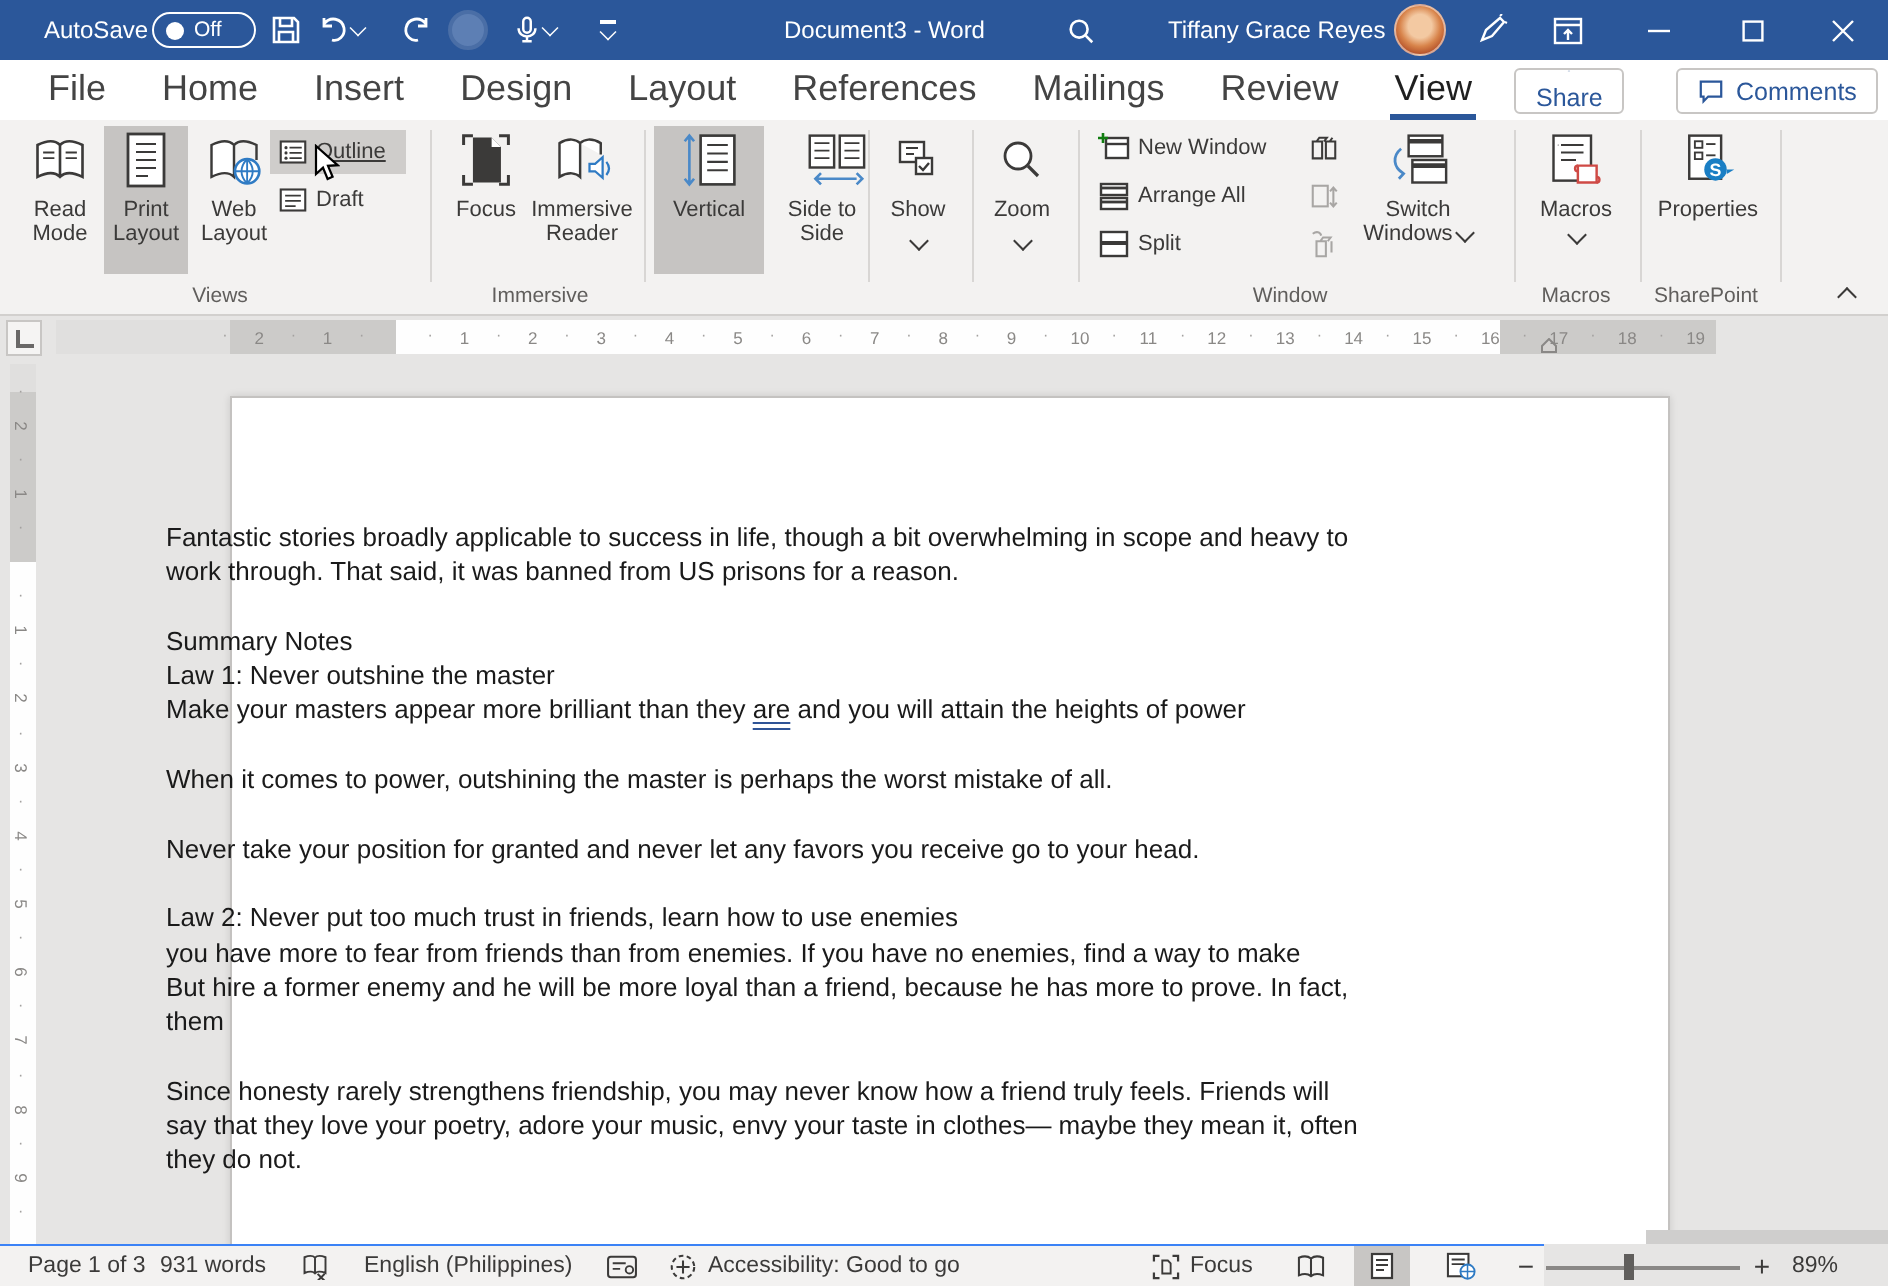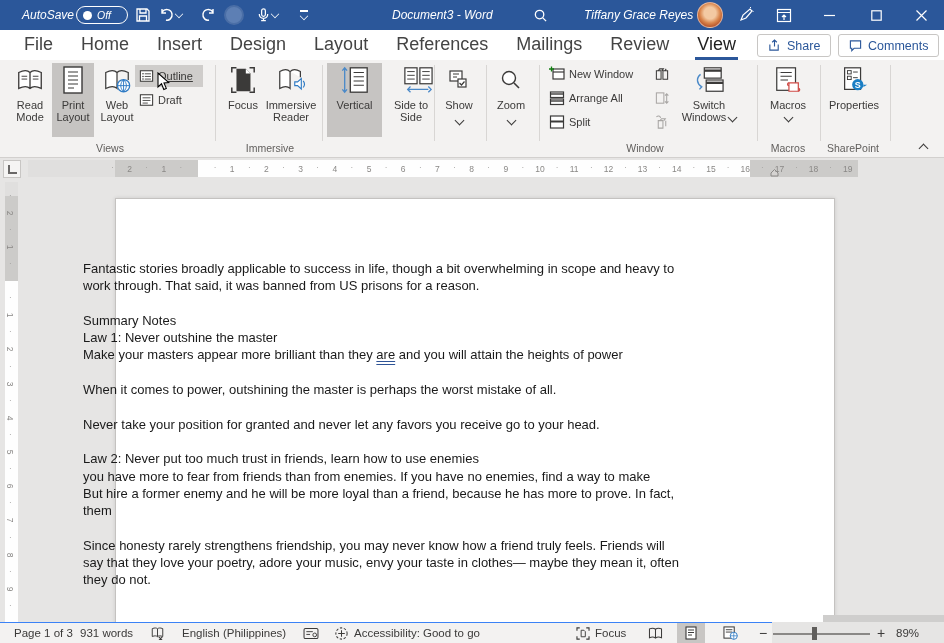--- a/index.html
+++ b/index.html
@@ -3,21 +3,21 @@
 <meta charset="utf-8">
 <style>
   html,body{margin:0;padding:0;background:#bbb;}
   #app{position:relative;width:944px;height:643px;overflow:hidden;
        font-family:"Liberation Sans",sans-serif;background:#e6e5e4;
        -webkit-font-smoothing:antialiased;}
   .abs{position:absolute;}
   svg{display:block;}
 
   
-  #titlebar{position:absolute;left:0;top:0;width:944px;height:30px;background:#2b579a;color:#fff;font-style:italic;}
+  #titlebar{position:absolute;left:0;top:0;width:944px;height:30px;background:#2b579a;color:#fff;}
   #titlebar .txt{font-size:12px;line-height:30px;white-space:nowrap;}
   .pill{position:absolute;left:76px;top:6px;width:52px;height:18px;border:1.5px solid #fff;border-radius:9px;
         display:flex;align-items:center;gap:5px;padding:0 6px;box-sizing:border-box;}
   .pill .dot{width:9px;height:9px;border-radius:50%;background:#fff;}
   .pill .lbl{font-size:10.5px;color:#fff;}
   .qat{position:absolute;top:3px;width:24px;height:24px;display:flex;align-items:center;justify-content:center;}
   .chev-w{width:7px;height:7px;display:inline-block;border-right:1.4px solid #fff;border-bottom:1.4px solid #fff;
           transform:rotate(45deg) scale(.75);margin-top:-3px;}
   .winbtn{position:absolute;top:0;width:46px;height:30px;display:flex;align-items:center;justify-content:center;}
   #avatar{position:absolute;left:697px;top:2px;width:26px;height:26px;border-radius:50%;
@@ -173,21 +173,21 @@
         <li>Home</li>
         <li>Insert</li>
         <li>Design</li>
         <li>Layout</li>
         <li>References</li>
         <li>Mailings</li>
         <li>Review</li>
         <li class="active">View</li>
         <li>Help</li>
       </ul>
-    <div class="tr-btn" style="left:757px;">
+    <div class="tr-btn" style="left:757px;flex-direction:column;">
       <svg width="13" height="13" viewBox="0 0 14 14">
           <path d="M2 6 v6 h9 v-6 M7 8 v-7 M4.5 3.5 L7 1 l2.5 2.5" fill="none" stroke="#2b579a" stroke-width="1.2"></path>
         </svg>
       <span>Share</span>
     </div>
     <div class="tr-btn" style="left:838px;">
       <svg width="13" height="13" viewBox="0 0 14 14">
           <path d="M1.5 2 h11 v8 h-7 l-2.5 2.5 v-2.5 h-1.5 z" fill="none" stroke="#2b579a" stroke-width="1.2"></path>
         </svg>
       <span>Comments</span>

